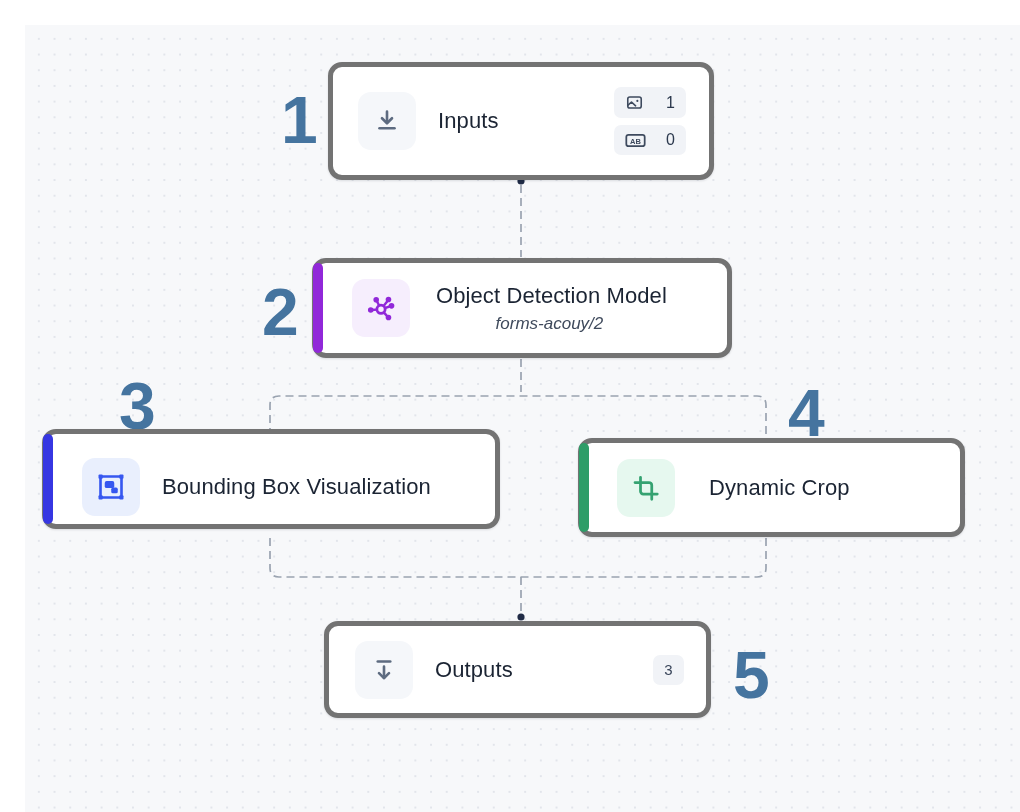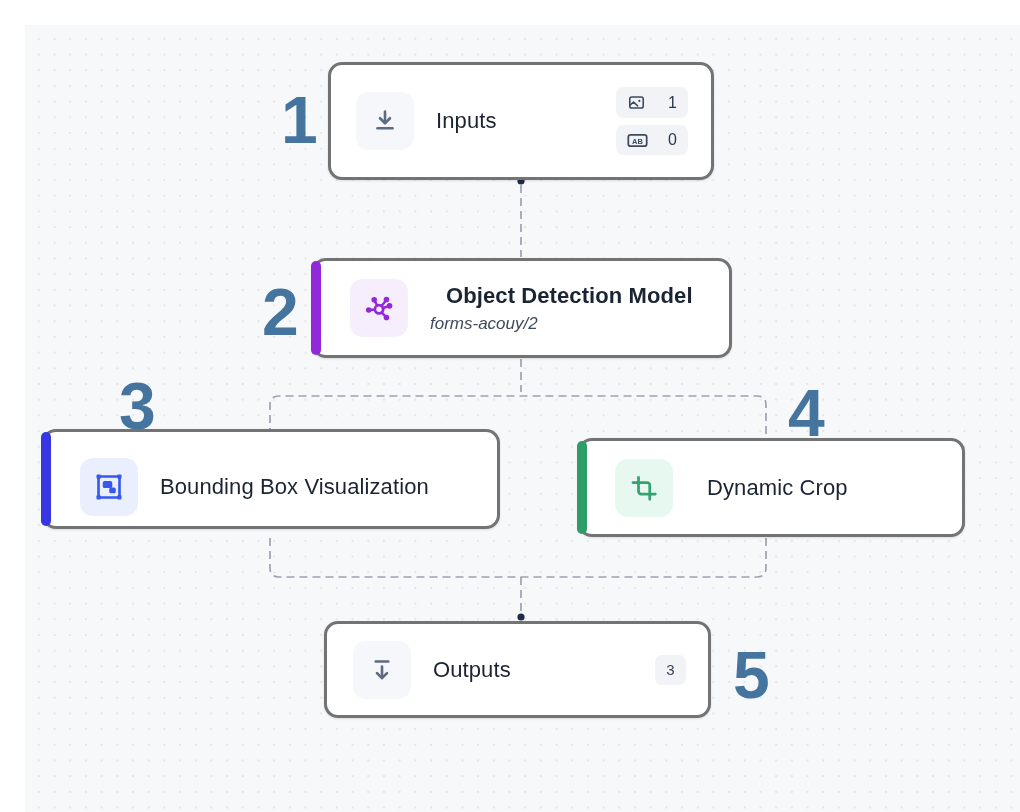--- a/index.html
+++ b/index.html
@@ -10,23 +10,23 @@
   }
   .grid-panel {
     position:absolute; left:25px; top:25px; right:0; bottom:0;
     background-color:#f7f8fa;
     background-image:radial-gradient(circle, #e2e5eb 1.3px, transparent 1.45px);
     background-size:15.7px 15.7px;
     background-position:6px 6px;
   }
   .edges { position:absolute; left:0; top:0; pointer-events:none; }
   .node {
-    position:absolute; background:#ffffff; border:3px solid #737373;
+    position:absolute; background:#ffffff; border:5px solid #737373;
     border-radius:14px; box-shadow:0 1px 3px rgba(16,24,40,.07), 0 1px 2px rgba(16,24,40,.05);
-    display:flex; align-items:center;
+    display:flex; align-items:center;text-align:center;
   }
   .node-inputs  { left:328px; top:62px;  width:386px; height:118px; padding:0 23px 0 25px; }
   .node-model   { left:312px; top:258px; width:420px; height:100px; padding:0 20px 0 35px; }
   .node-bbox    { left:42px;  top:429px; width:458px; height:100px; padding:15px 20px 0 35px; }
   .node-crop    { left:578px; top:438px; width:387px; height:99px;  padding:0 20px 0 34px;gap:12px; }
   .node-outputs { left:324px; top:621px; width:387px; height:97px;  padding:0 22px 0 26px; }
   .accent-bar {
     position:absolute; left:-4px; top:0; bottom:0; width:10px; border-radius:10px;
   }
   .icon-box {
@@ -35,21 +35,21 @@
   }
   .icon-neutral { background:#f5f7fa; }
   .icon-purple  { background:#f6eefd; }
   .icon-blue    { background:#e9effd; }
   .icon-green   { background:#e6f8ef; }
   .node-title {
     margin-left:22px; font-size:22px; font-weight:500; color:#1b2433; letter-spacing:.1px;
     white-space:nowrap;
   }
   .title-block { margin-left:22px; display:flex; flex-direction:column; gap:5px; }
-  .title-block .node-title { margin-left:16px;font-weight:bold; }
+  .title-block .node-title { margin-left:4px; }
   .node-subtitle { font-size:17px; font-style:italic; color:#3f4a5c; }
   .badge-col { margin-left:auto; display:flex; flex-direction:column; gap:7px; align-items:flex-end; }
   .badge {
     display:flex; align-items:center; gap:9px; background:#f1f3f7;
     border-radius:7px; padding:6px 11px; font-size:16px; color:#2c394e;
     min-width:72px; justify-content:flex-start;
   }
   .badge .badge-num { margin-left:auto; }
   .count-badge {
     margin-left:auto; width:31px; height:30px; background:#f1f3f7; border-radius:7px;

